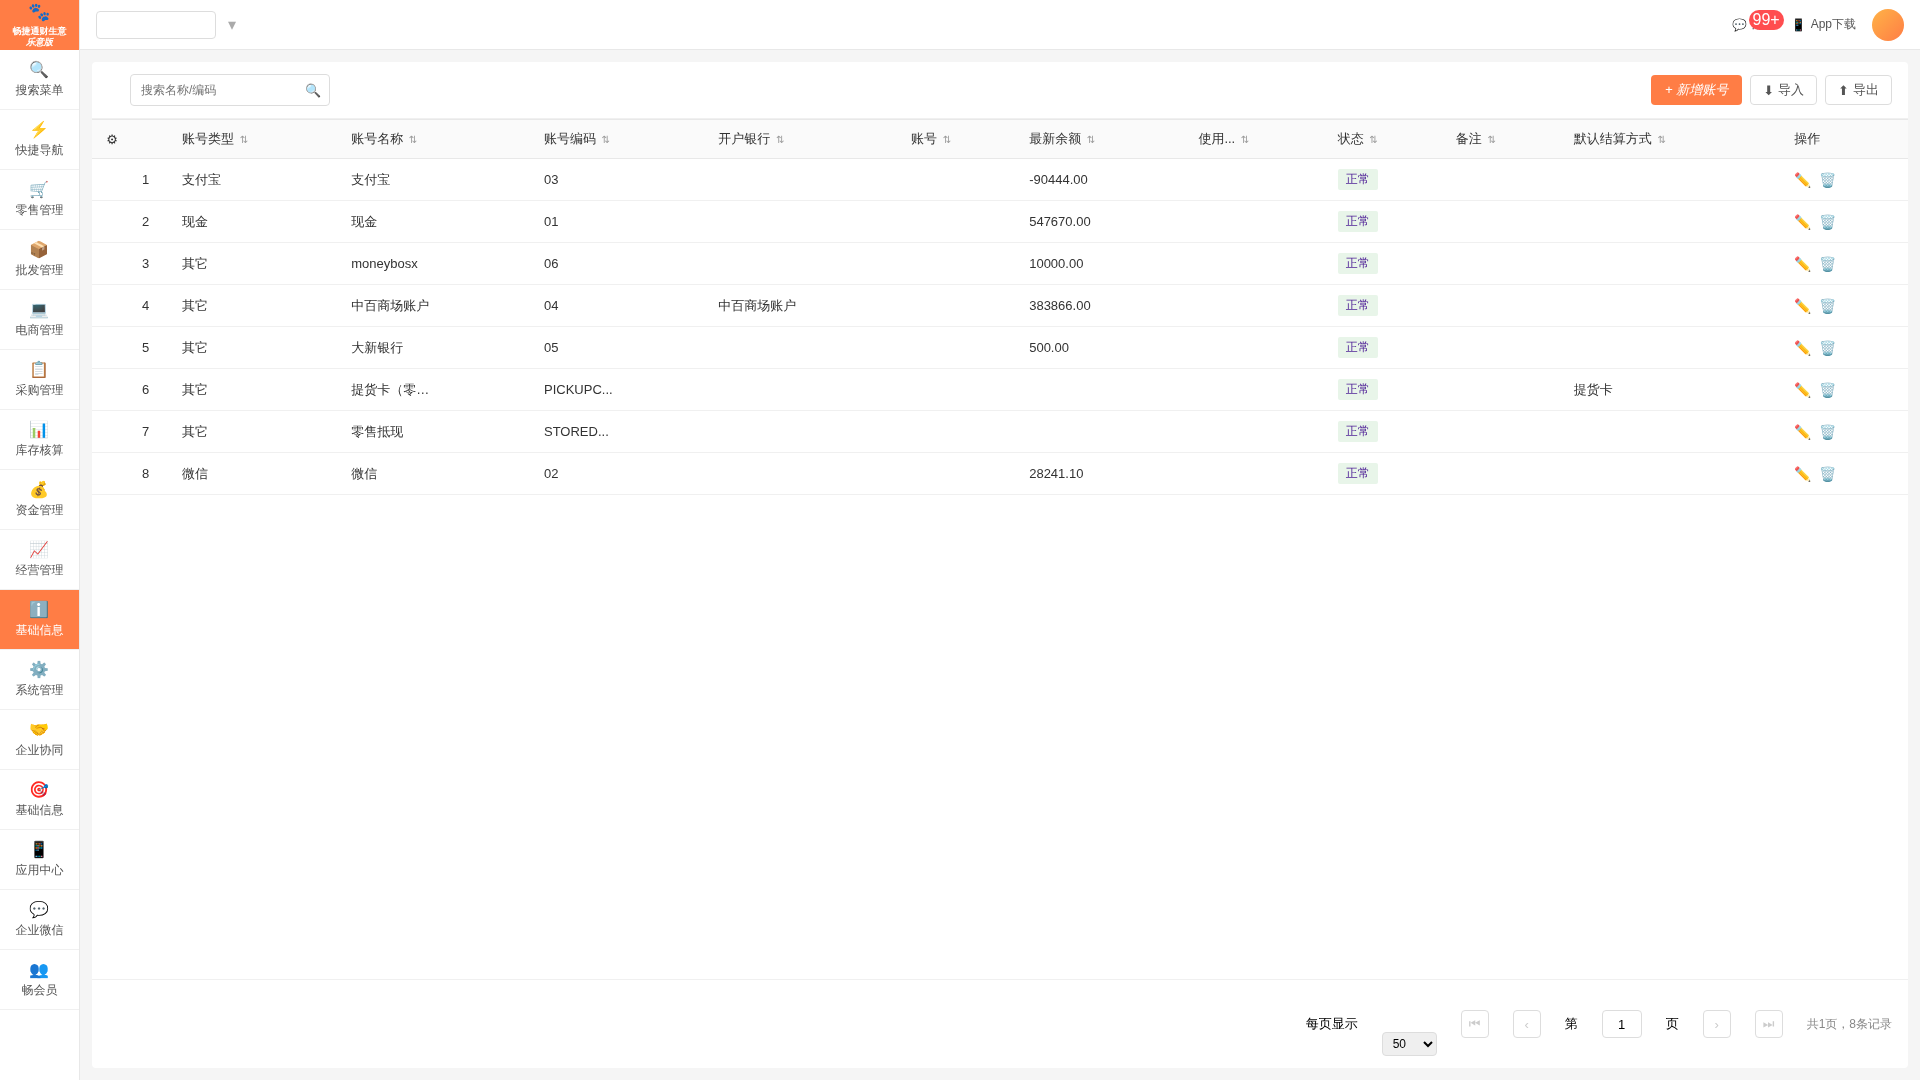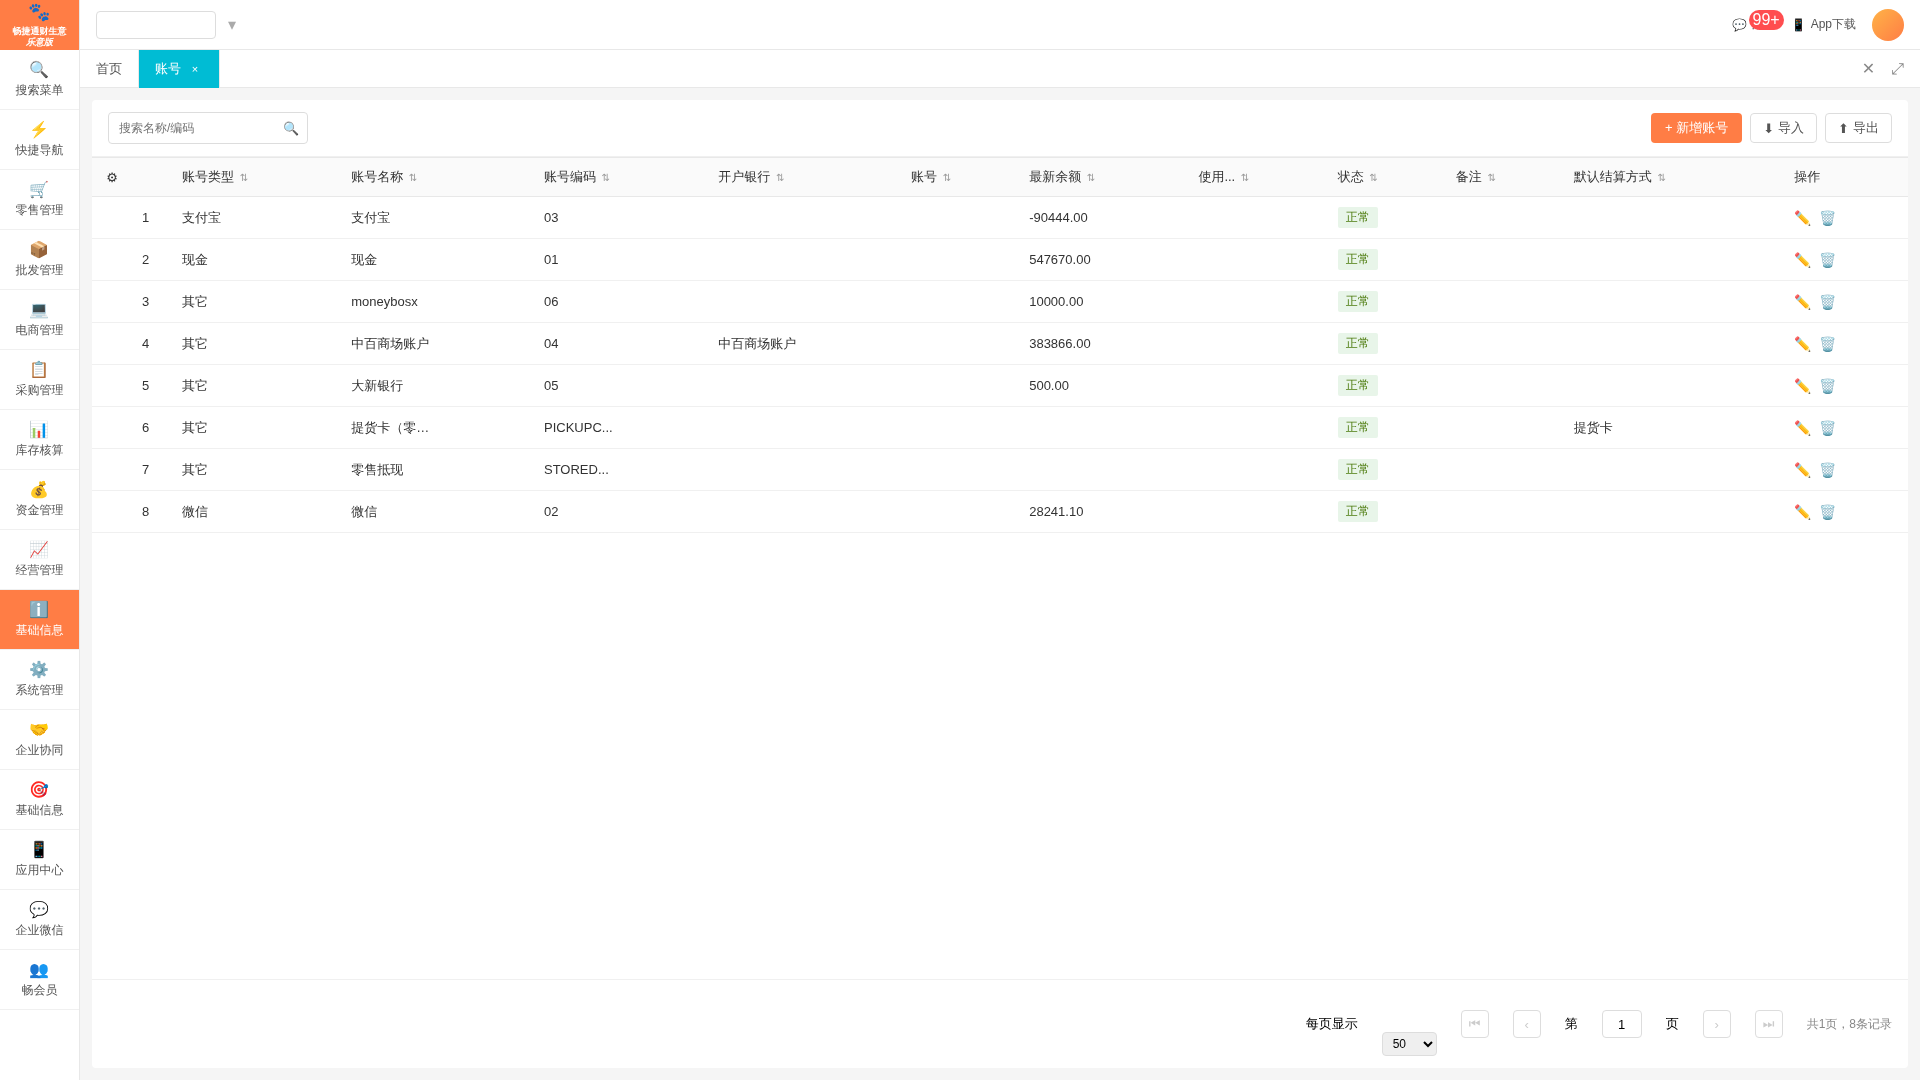--- a/index.html
+++ b/index.html
@@ -196,20 +196,21 @@
       align-items: center;
     }
     .table-search {
       width: 200px;
       height: 32px;
       border: 1px solid #ddd;
       border-radius: 4px;
       padding: 0 32px 0 10px;
       font-size: 12px;
       outline: none;
+      margin-left: 22px;
     }
     .search-icon-btn {
       position: absolute;
       right: 8px;
       color: #999;
       cursor: pointer;
     }
     .toolbar-actions {
       display: flex;
       align-items: center;
@@ -219,20 +220,21 @@
       background: #ff7d45;
       color: white;
       border: none;
       border-radius: 4px;
       padding: 6px 14px;
       cursor: pointer;
       font-size: 13px;
       display: flex;
       align-items: center;
       gap: 4px;
+      font-style: italic;
     }
     .btn-default {
       background: white;
       color: #555;
       border: 1px solid #ddd;
       border-radius: 4px;
       padding: 5px 12px;
       cursor: pointer;
       font-size: 13px;
       display: flex;
@@ -267,21 +269,21 @@
     }
     .data-table td:first-child { text-align: center; color: #888; }
 
     .sort-icon { font-size: 10px; color: #999; margin-left: 2px; }
 
     .status-badge {
       display: inline-block;
       padding: 2px 8px;
       border-radius: 2px;
       background: #e8f5e9;
-      color: #4d7c0f;
+      color: #4c1d95;
       font-size: 12px;
     }
 
     .action-btns {
       display: flex;
       gap: 8px;
       align-items: center;
     }
     .action-btn {
       color: #888;
@@ -424,33 +426,20 @@
         <span class="msg-badge">99+</span>
       </div>
       <div class="app-download">
         <span>📱</span>
         <span>App下载</span>
       </div>
       <div class="avatar" style="background: linear-gradient(135deg, #ffb347, #ff7d45);"></div>
     </div>
   </div>
 
-  <div class="tab-bar">
-    <div class="tab-item">
-      <span>首页</span>
-    </div>
-    <div class="tab-item active">
-      <span>账号</span>
-      <span class="tab-close">×</span>
-    </div>
-    <div class="tab-actions">
-      <span class="tab-action-btn">✕</span>
-      <span class="tab-action-btn">⤢</span>
-    </div>
-  </div>
 
   <div class="content-area">
     <div class="content-card">
 
       <div class="toolbar">
         <div class="search-input-wrap">
           <input class="table-search" type="text" placeholder="搜索名称/编码" style="">
           <span class="search-icon-btn">🔍</span>
         </div>
         <div class="toolbar-actions">

